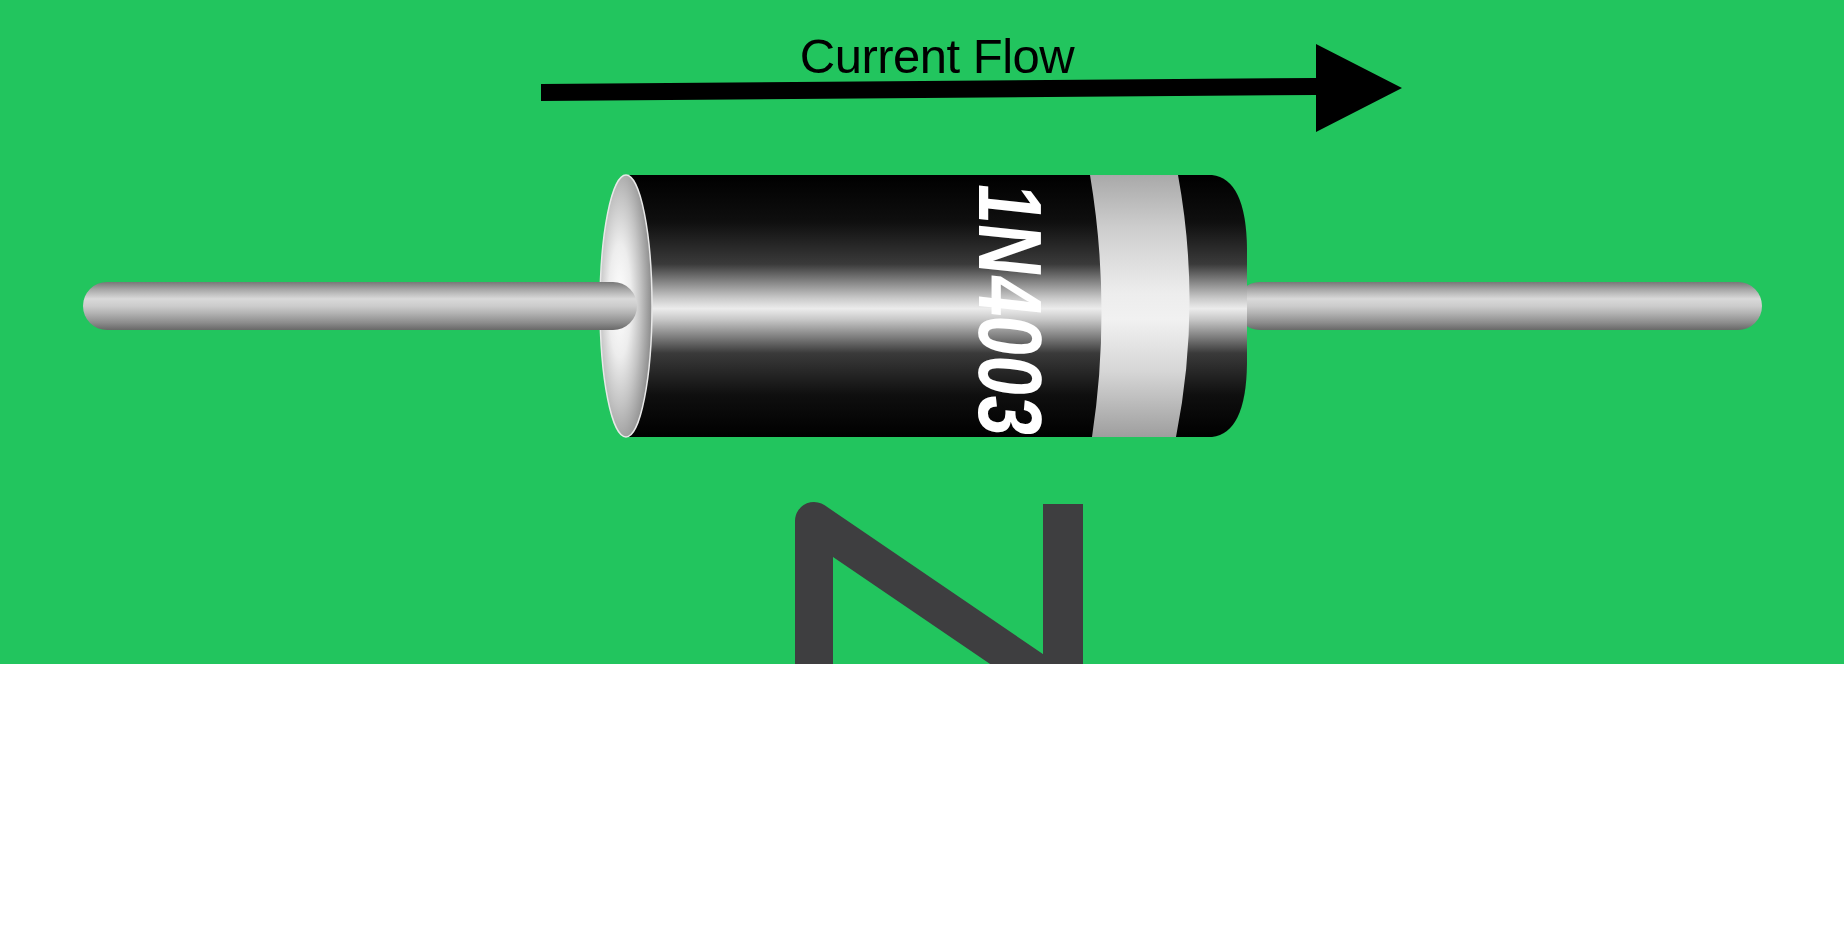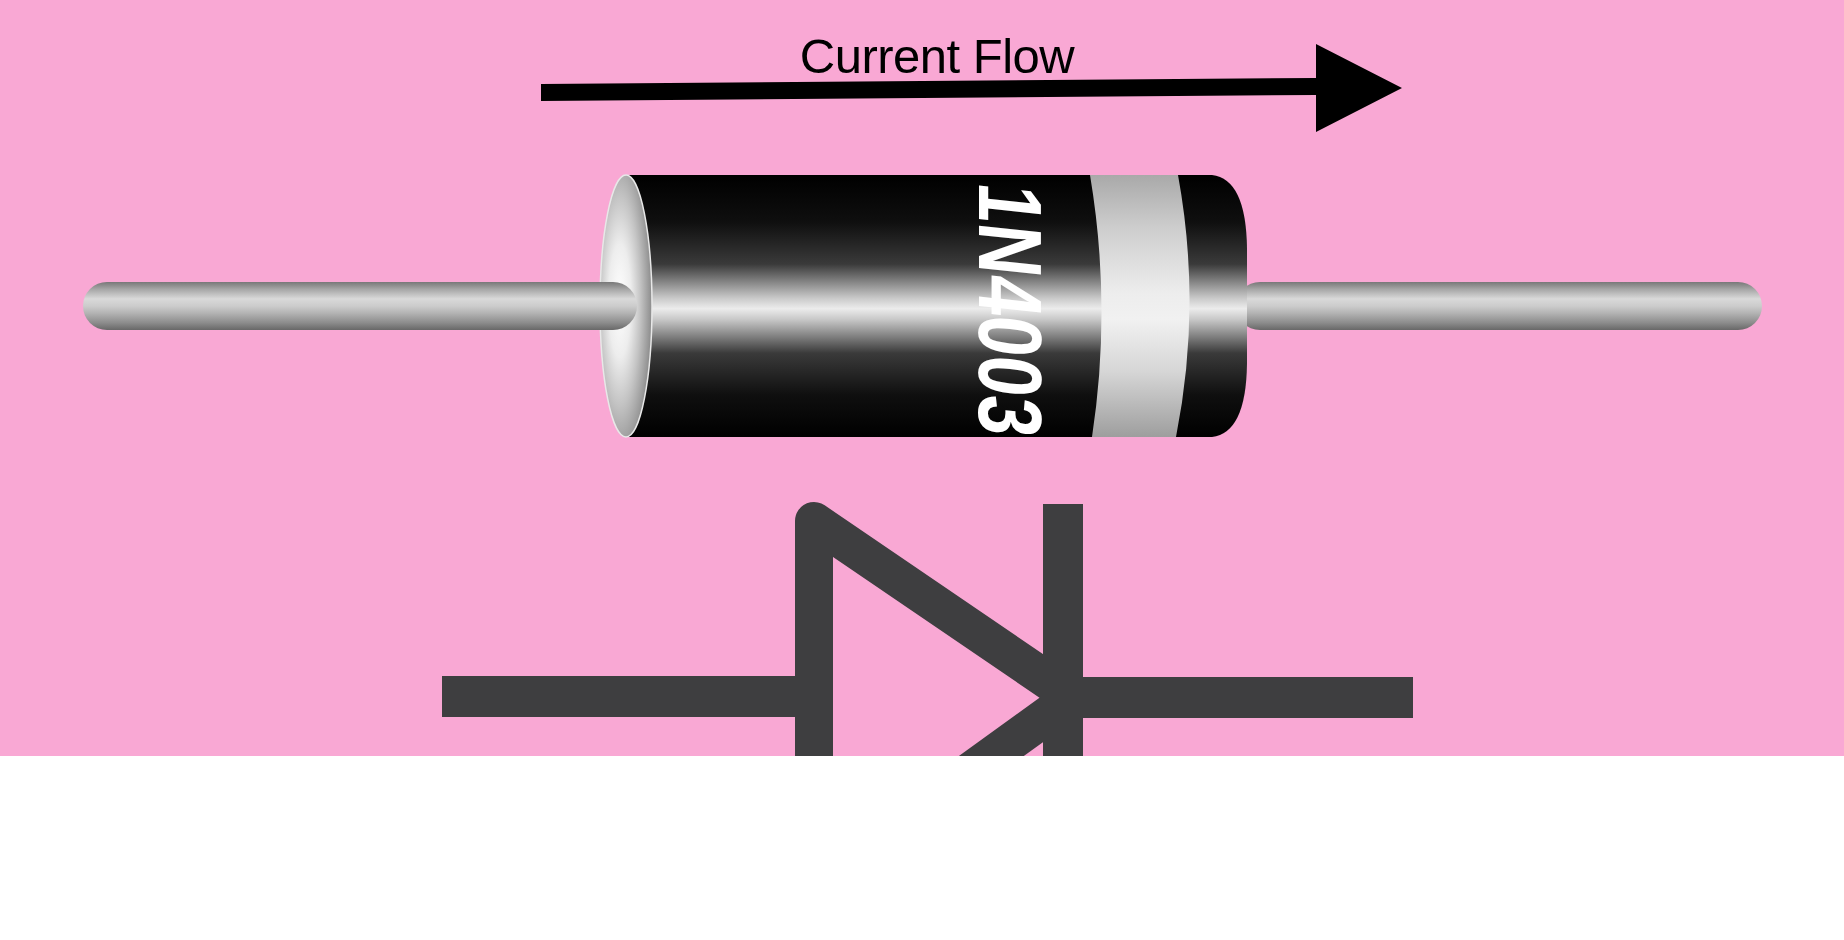--- a/index.html
+++ b/index.html
@@ -4,22 +4,22 @@
 <style>
   html, body {
     margin: 0;
     padding: 0;
     background: #ffffff;
     font-family: "Liberation Sans", sans-serif;
   }
   .stage {
     position: relative;
     width: 1844px;
-    height: 756px;
-    background: #f9a8d4;
+    height: 664px;
+    background: #22c55e;
     overflow: hidden;
   }
   .stage svg { display: block; }
   .caption-text {
     font-family: "Liberation Sans", sans-serif;
     font-weight: 500;
     letter-spacing: -0.5px;
   }
   .part-label {
     font-family: "Liberation Sans", sans-serif;

